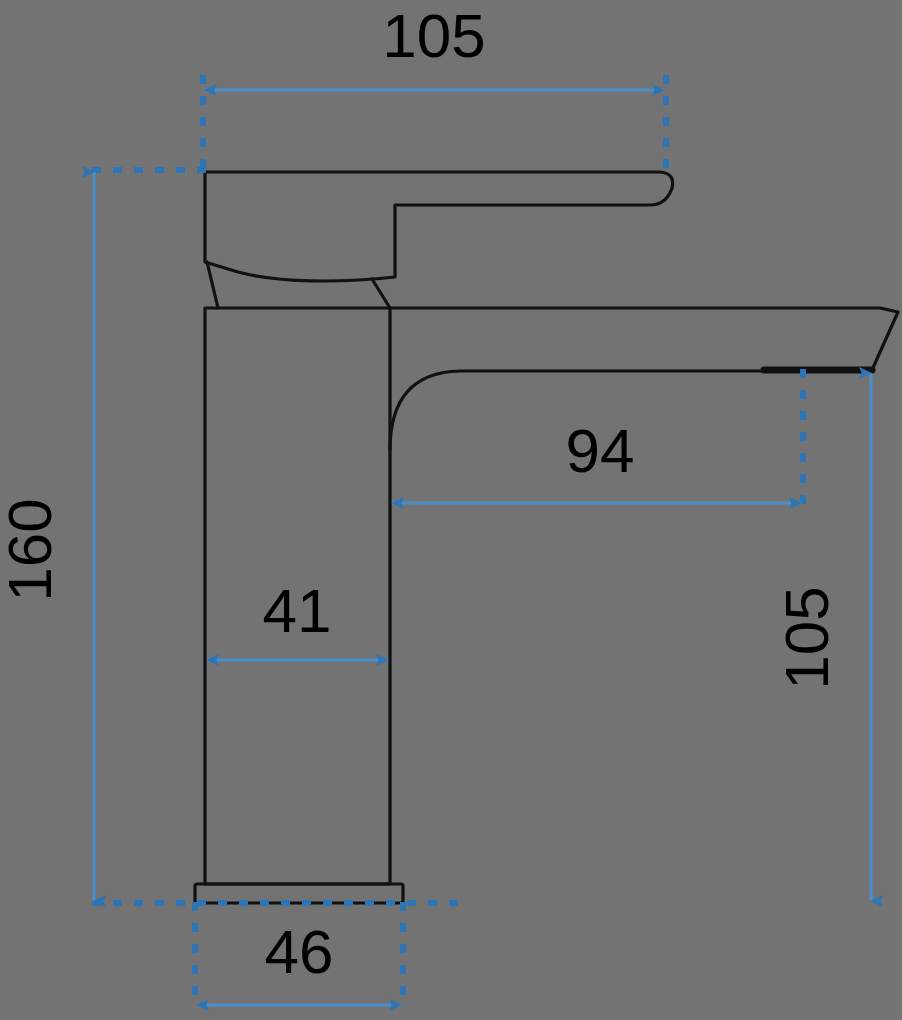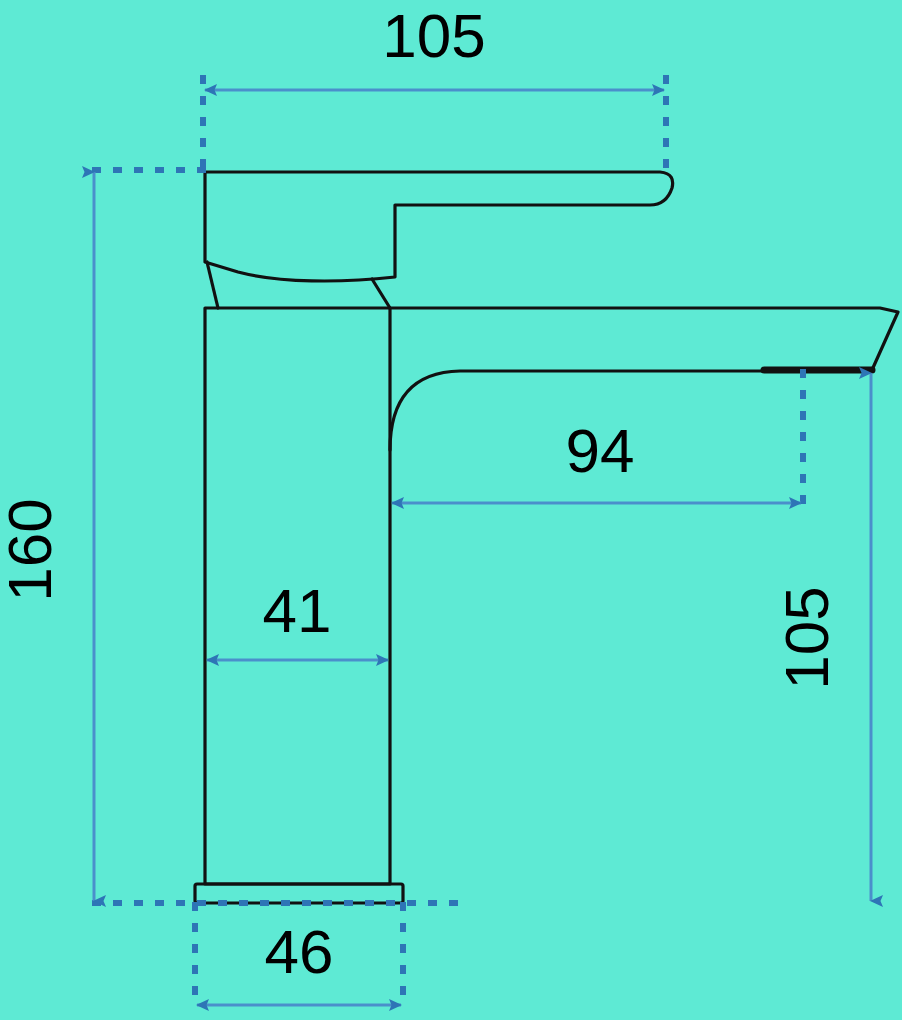--- a/index.html
+++ b/index.html
@@ -7,21 +7,21 @@
     padding: 0;
     background: #ffffff;
   }
   body {
     font-family: "Liberation Sans", sans-serif;
   }
   #stage {
     position: relative;
     width: 902px;
     height: 1020px;
-    background: #5eead4;
+    background: #737373;
     overflow: hidden;
   }
   #stage svg {
     display: block;
     position: absolute;
     left: 0;
     top: 0;
   }
   .dim-text {
     font-family: "Liberation Sans", sans-serif;

